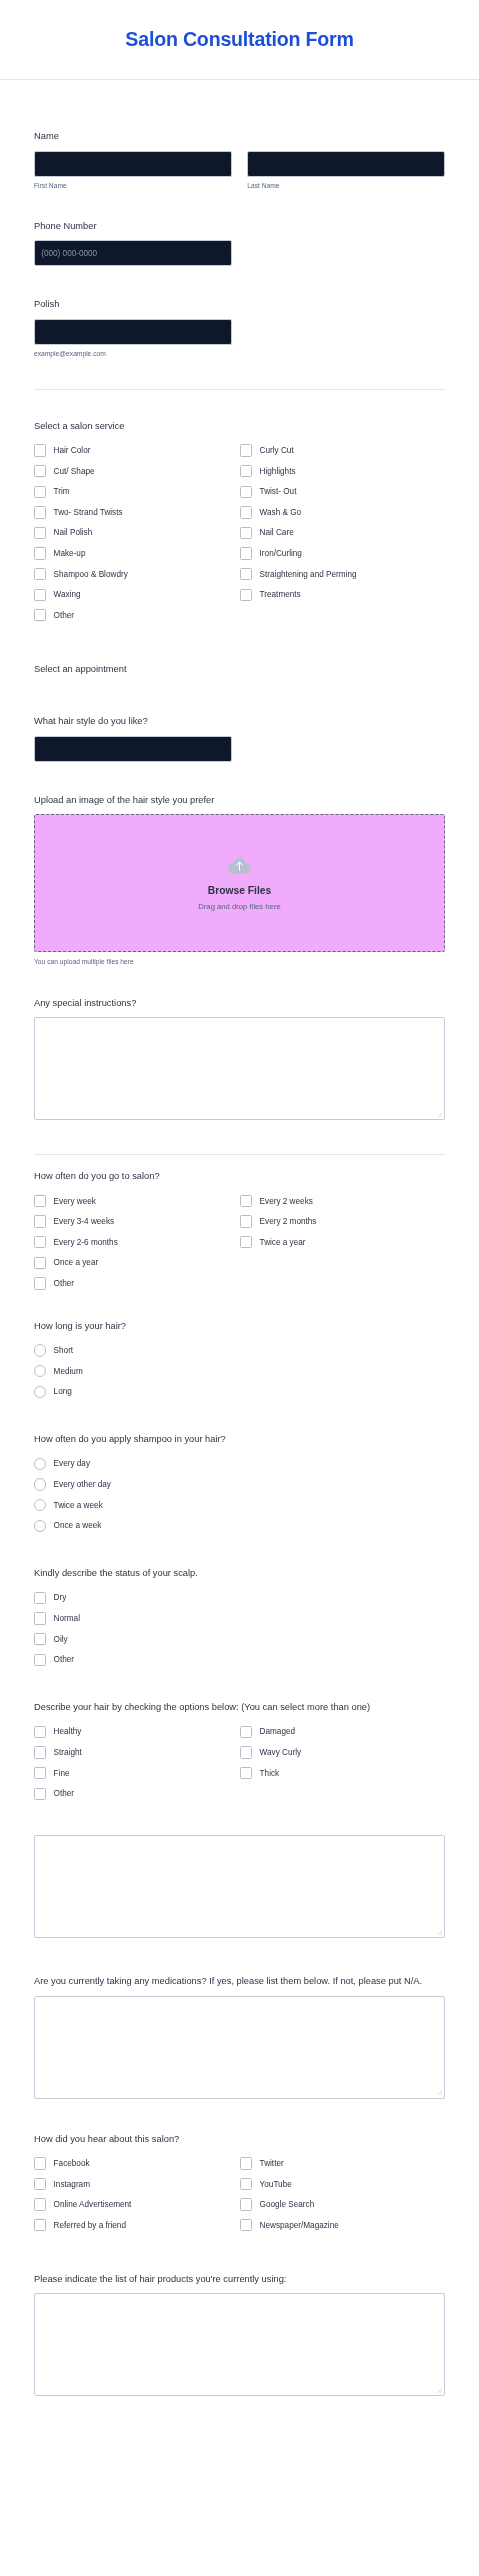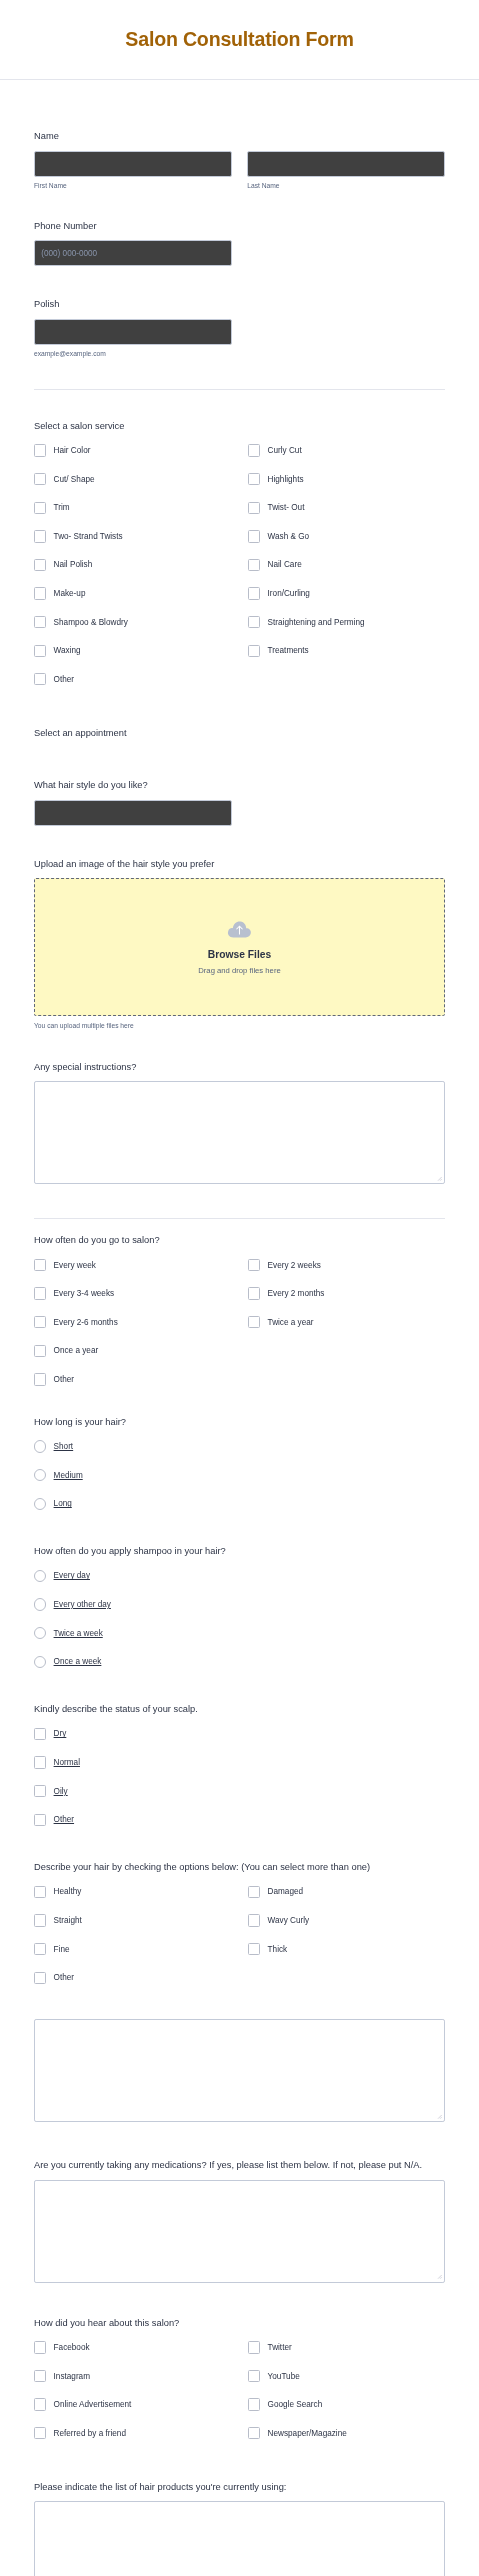--- a/index.html
+++ b/index.html
@@ -1,41 +1,41 @@
 <!DOCTYPE html>
 <html style="font-size:8.2px"><head>
 <meta charset="utf-8">
 <style>
   * { box-sizing: border-box; margin: 0; padding: 0; }
   html, body { width: 479px; background: #ffffff; }
   body { font-family: "Liberation Sans", "DejaVu Sans", sans-serif; color: #2c3345; }
   .page { width: 479px; height: 2998px; position: relative; background: #fff; }
 
   .header { height: 80px; display: flex; align-items: center; justify-content: center; border-bottom: 0.5px solid #e3e5ec; }
-  .header h1 { font-size: 19.6px; font-weight: bold; color: #a16207; letter-spacing: -0.2px; }
+  .header h1 { font-size: 19.6px; font-weight: bold; color: #1d4ed8; letter-spacing: -0.2px; }
 
   .form { padding: 0 34px; }
   .q { padding-top: 25px; }
   .q-label { font-size: 9.3px; color: #2c3345; line-height: 13.4px; margin-bottom: 7.2px; }
   .sublabel { font-size: 6.7px; color: #57647e; margin-top: 5.2px; }
 
-  .input { height: 26px; border: 0.5px solid #c3cad8; border-radius: 2.1px; background: #404040; font-size: 8.2px; color: #8894ab; padding: 0 6.2px; display: flex; align-items: center; }
+  .input { height: 26px; border: 0.5px solid #c3cad8; border-radius: 2.1px; background: #0f172a; font-size: 8.2px; color: #8894ab; padding: 0 6.2px; display: flex; align-items: center; }
   .w-half { width: 198px; }
   .row2 { display: flex; gap: 15.5px; }
   .row2 > div { width: 198px; }
 
   .divider { height: 0.5px; background: #e3e5ec; margin-top: 31px; }
 
-  .opts { display: grid; grid-template-columns: 206px 206px; column-gap: 0; row-gap: 0; gap: 8px; }
-  .opts.single { grid-template-columns: 206px; text-decoration: underline; }
+  .opts { display: grid; grid-template-columns: 206px 206px; column-gap: 0; row-gap: 0; }
+  .opts.single { grid-template-columns: 206px; }
   .opt { display: flex; align-items: center; height: 20.6px; font-size: 8.2px; color: #2c3345; }
   .cbox { width: 12.4px; height: 12.4px; border: 0.5px solid #b8bdc9; border-radius: 1.5px; margin-right: 7.2px; background: #fff; flex-shrink: 0; }
   .radio { width: 12.4px; height: 12.4px; border: 0.5px solid #b8bdc9; border-radius: 50%; margin-right: 7.2px; background: #fff; flex-shrink: 0; }
 
-  .dropzone { height: 138px; border: 0.5px dashed #5f6779; border-radius: 2.1px; background: #fef9c3; display: flex; flex-direction: column; align-items: center; justify-content: center; }
+  .dropzone { height: 138px; border: 0.5px dashed #5f6779; border-radius: 2.1px; background: #f0abfc; display: flex; flex-direction: column; align-items: center; justify-content: center; }
   .dropzone .browse { font-size: 10.3px; font-weight: bold; color: #2c3345; margin-top: 10.3px; }
   .dropzone .drag { font-size: 7.7px; color: #57647e; margin-top: 6.2px; }
 
   .textarea { height: 103px; border: 0.5px solid #c3cad8; border-radius: 2.1px; background: #fff; position: relative; }
   .resize { position: absolute; right: 2.1px; bottom: 2.1px; width: 5.2px; height: 5.2px; }
 </style>
 </head>
 <body>
 
 <div class="page">

